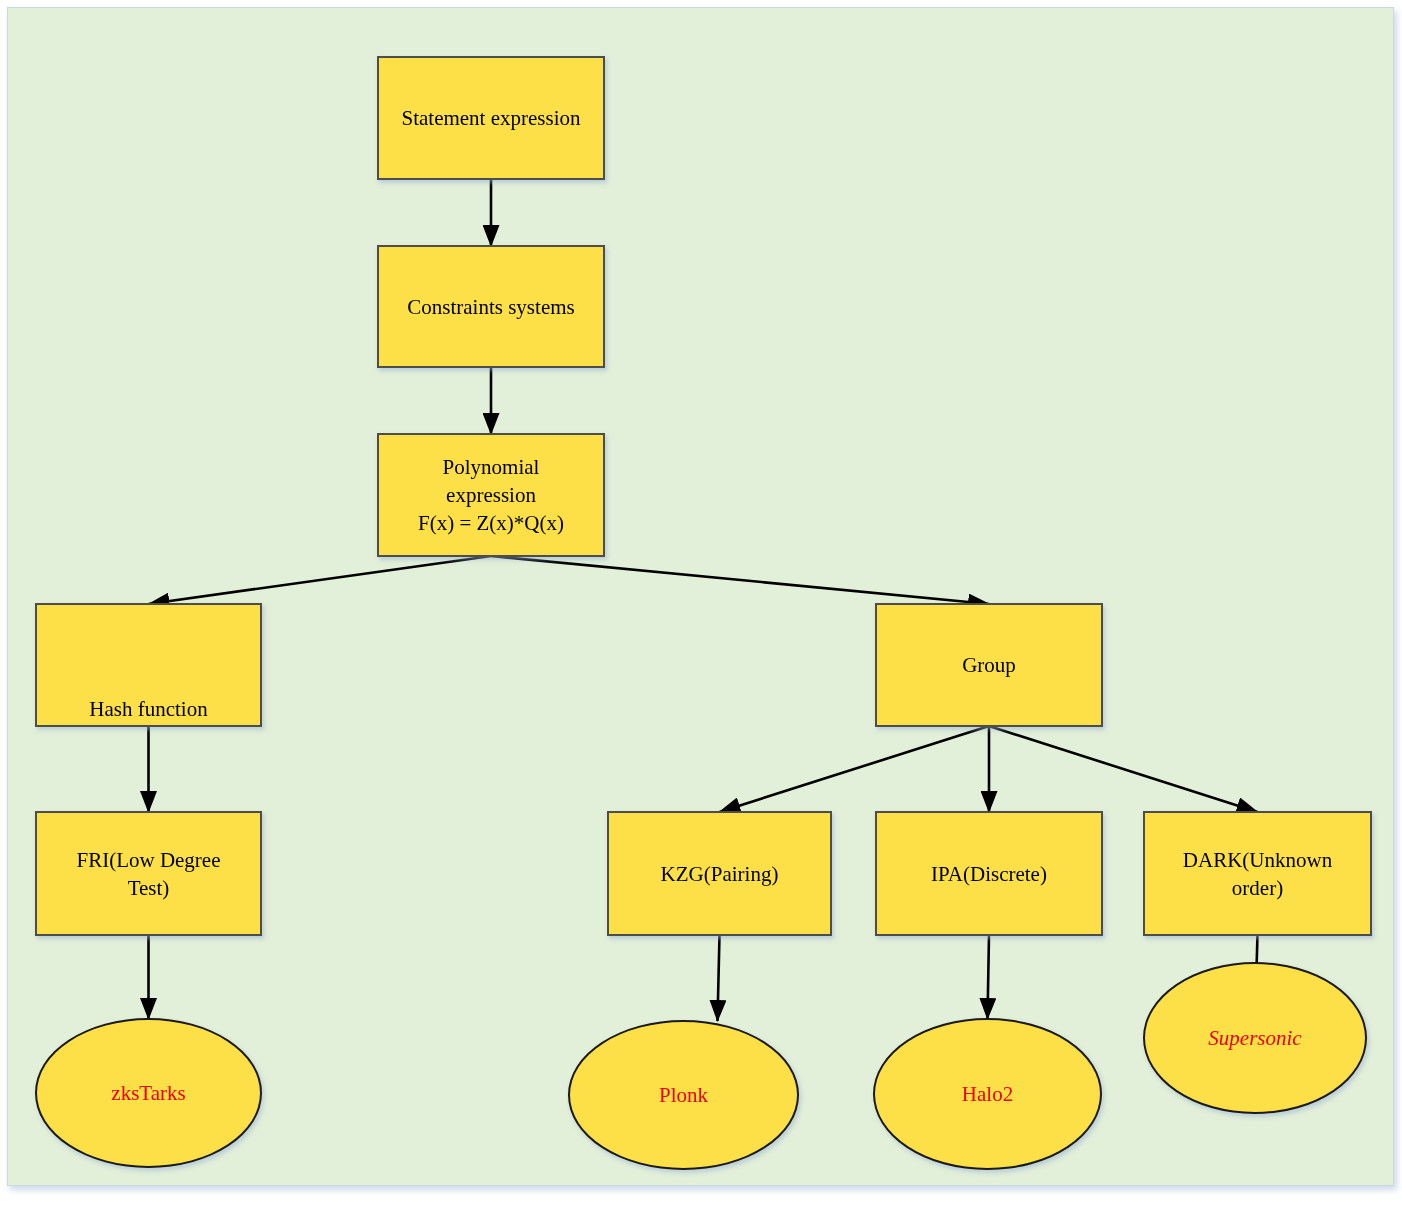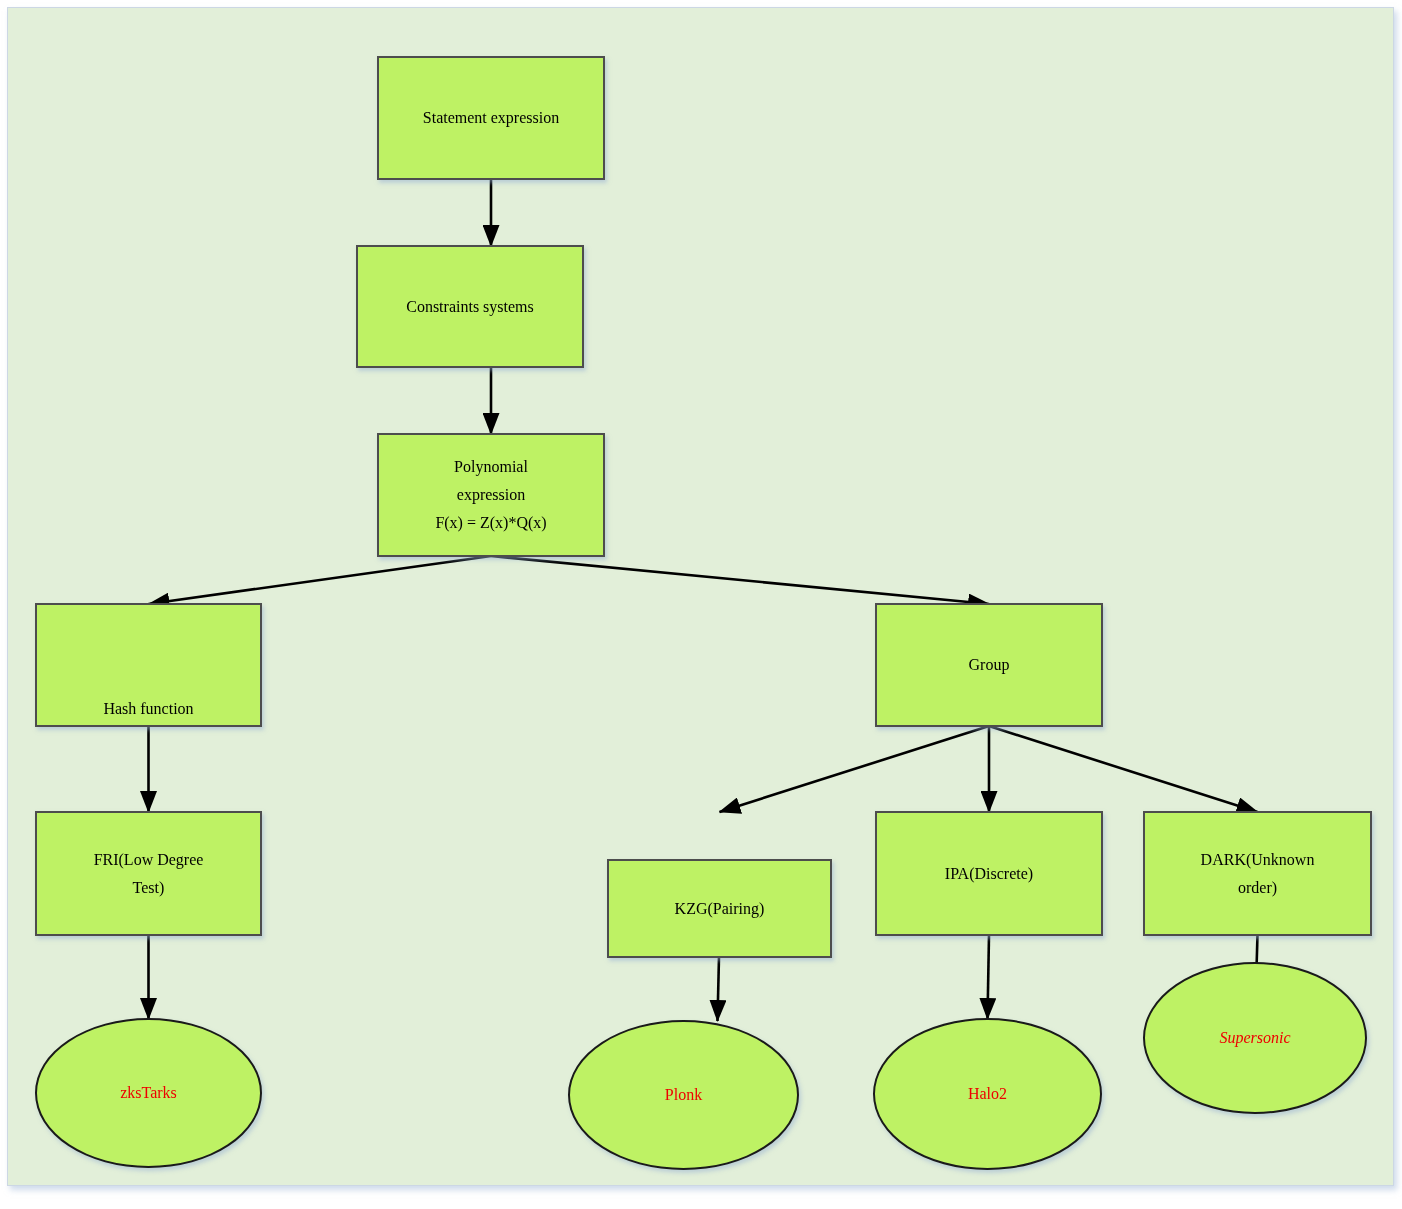--- a/index.html
+++ b/index.html
@@ -30,25 +30,25 @@
     left: 0;
     top: 0;
     pointer-events: none;
   }
   .node {
     position: absolute;
     display: flex;
     align-items: center;
     justify-content: center;
     text-align: center;
-    background: #bef264;
+    background: #fde047;
     border: 2px solid #4d4d4d;
     box-sizing: border-box;
     box-shadow: 2px 3px 4px rgba(150, 175, 212, 0.5);
-    font-size: 16px;
+    font-size: 21px;
     line-height: 28px;
     color: #000000;
   }
   .node.ellipse {
     border-radius: 50%;
     border: 2px solid #1a1a1a;
   }
   .node .label {
     white-space: pre-line;
     padding: 2px 6px;
@@ -78,39 +78,39 @@
       <line x1="989" y1="726" x2="989" y2="812" stroke="#000000" stroke-width="2.6" marker-end="url(#arrowhead)"></line>
       <line x1="989" y1="726" x2="1257.5" y2="812" stroke="#000000" stroke-width="2.6" marker-end="url(#arrowhead)"></line>
       <line x1="719.5" y1="935" x2="717.5" y2="1021" stroke="#000000" stroke-width="2.6" marker-end="url(#arrowhead)"></line>
       <line x1="989" y1="935" x2="987.5" y2="1019" stroke="#000000" stroke-width="2.6" marker-end="url(#arrowhead)"></line>
       <line x1="1257.5" y1="935" x2="1255" y2="1019" stroke="#000000" stroke-width="2.6" marker-end="url(#arrowhead)"></line>
     </svg>
   <div id="nodes">
       <div class="node rect" style="left: 377px; top: 56px; width: 228px; height: 124px;">
         <span class="label">Statement expression</span>
       </div>
-      <div class="node rect" style="left: 356px; top: 245px; width: 228px; height: 123px;">
+      <div class="node rect" style="left: 377px; top: 245px; width: 228px; height: 123px;">
         <span class="label">Constraints systems</span>
       </div>
       <div class="node rect" style="left: 377px; top: 433px; width: 228px; height: 124px;">
         <span class="label">Polynomial
 expression
 F(x) = Z(x)*Q(x)</span>
       </div>
       <div class="node rect" style="left: 35px; top: 603px; width: 227px; height: 124px; align-items: flex-end;">
         <span class="label">Hash function</span>
       </div>
       <div class="node rect" style="left: 875px; top: 603px; width: 228px; height: 124px;">
         <span class="label">Group</span>
       </div>
       <div class="node rect" style="left: 35px; top: 811px; width: 227px; height: 125px;">
         <span class="label">FRI(Low Degree
 Test)</span>
       </div>
-      <div class="node rect" style="left: 607px; top: 811px; width: 225px; height: 99px; margin-top: 48px;">
+      <div class="node rect" style="left: 607px; top: 811px; width: 225px; height: 125px;">
         <span class="label">KZG(Pairing)</span>
       </div>
       <div class="node rect" style="left: 875px; top: 811px; width: 228px; height: 125px;">
         <span class="label">IPA(Discrete)</span>
       </div>
       <div class="node rect" style="left: 1143px; top: 811px; width: 229px; height: 125px;">
         <span class="label">DARK(Unknown
 order)</span>
       </div>
       <div class="node ellipse accent" style="left: 35px; top: 1018px; width: 227px; height: 150px;">

